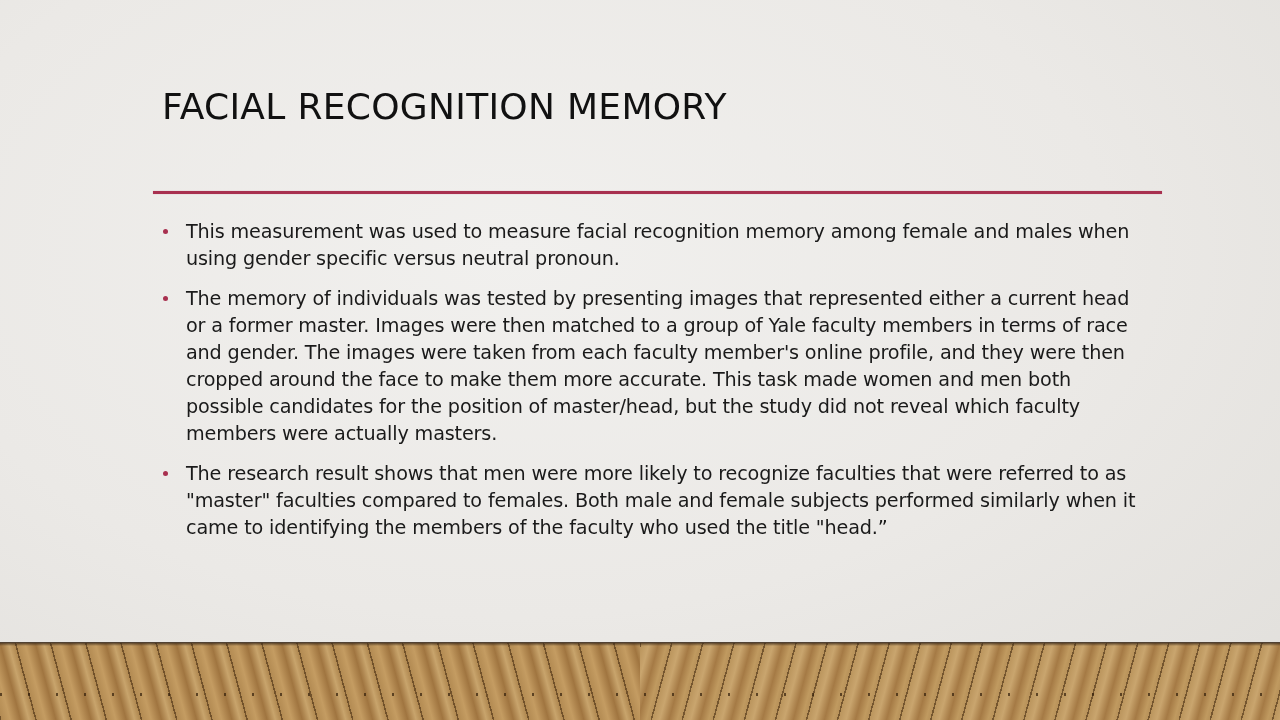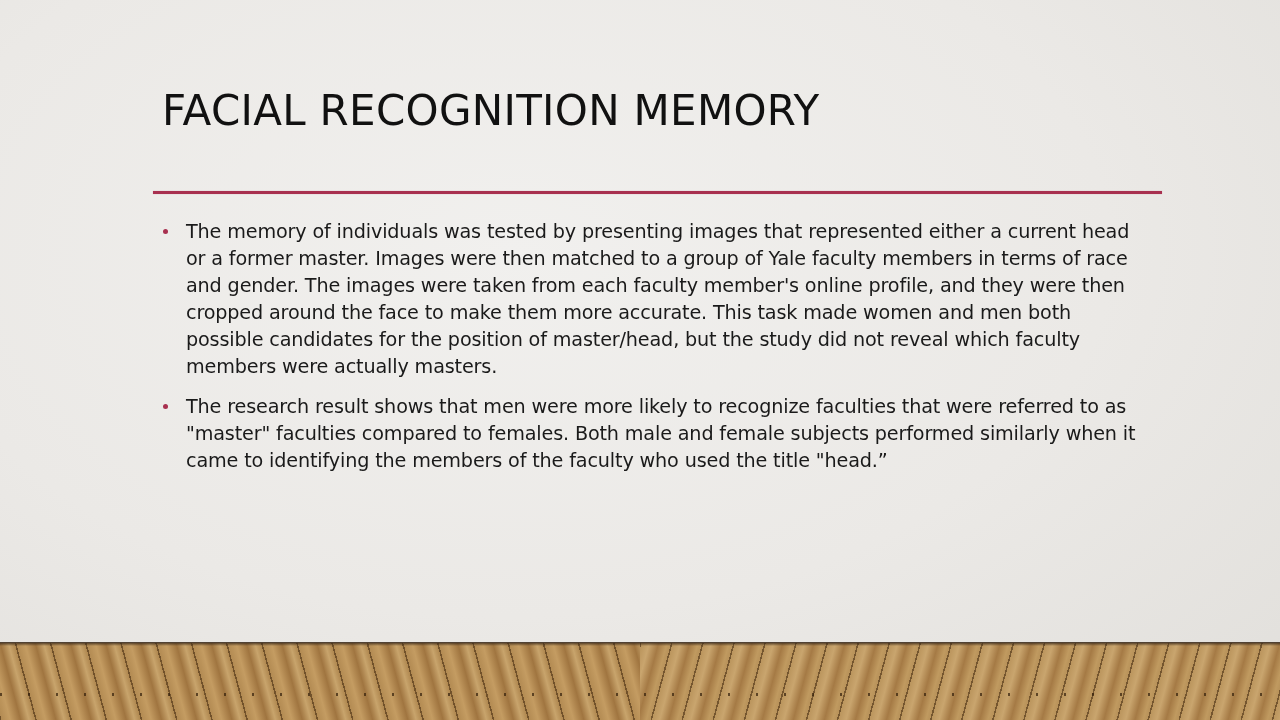--- a/index.html
+++ b/index.html
@@ -18,21 +18,21 @@
       position: absolute;
       left: 0; top: 0;
       width: 1280px;
       height: 720px;
     }
     .title {
       position: absolute;
       left: 162px;
       top: 86px;
       margin: 0;
-      font-size: 42px;
+      font-size: 36px;
       font-weight: normal;
       letter-spacing: 0.3px;
       color: #111111;
       text-transform: uppercase;
       white-space: nowrap;
     }
     .rule {
       position: absolute;
       left: 153px;
       top: 191px;
@@ -118,20 +118,24 @@
 </head>
 <body>
 
 <div class="slide">
   <h1 class="title">FACIAL RECOGNITION MEMORY</h1>
   <div class="rule"></div>
 
   <ul class="bullets">
     <li class="bullet">
       <span class="bullet-dot"></span>
+      <span>This measurement was used to measure facial recognition memory among female and males when using gender specific versus neutral pronoun.</span>
+    </li>
+    <li class="bullet">
+      <span class="bullet-dot"></span>
       <span>The memory of individuals was tested by presenting images that represented either a current head or a former master. Images were then matched to a group of  Yale faculty members in terms of race and gender. The images were taken from each faculty member's online profile, and they were then cropped around the face to make them more accurate. This task made women and men both possible candidates for the position of master/head, but the study did not reveal which faculty members were actually masters.</span>
     </li>
     <li class="bullet">
       <span class="bullet-dot"></span>
       <span>The research result shows that men were more likely to recognize faculties that were referred to as "master" faculties compared to females. Both male and female subjects performed similarly when it came to identifying the members of the faculty who used the title "head.”</span>
     </li>
   </ul>
 
   <div class="floor">
     <div class="floor-right"></div>

